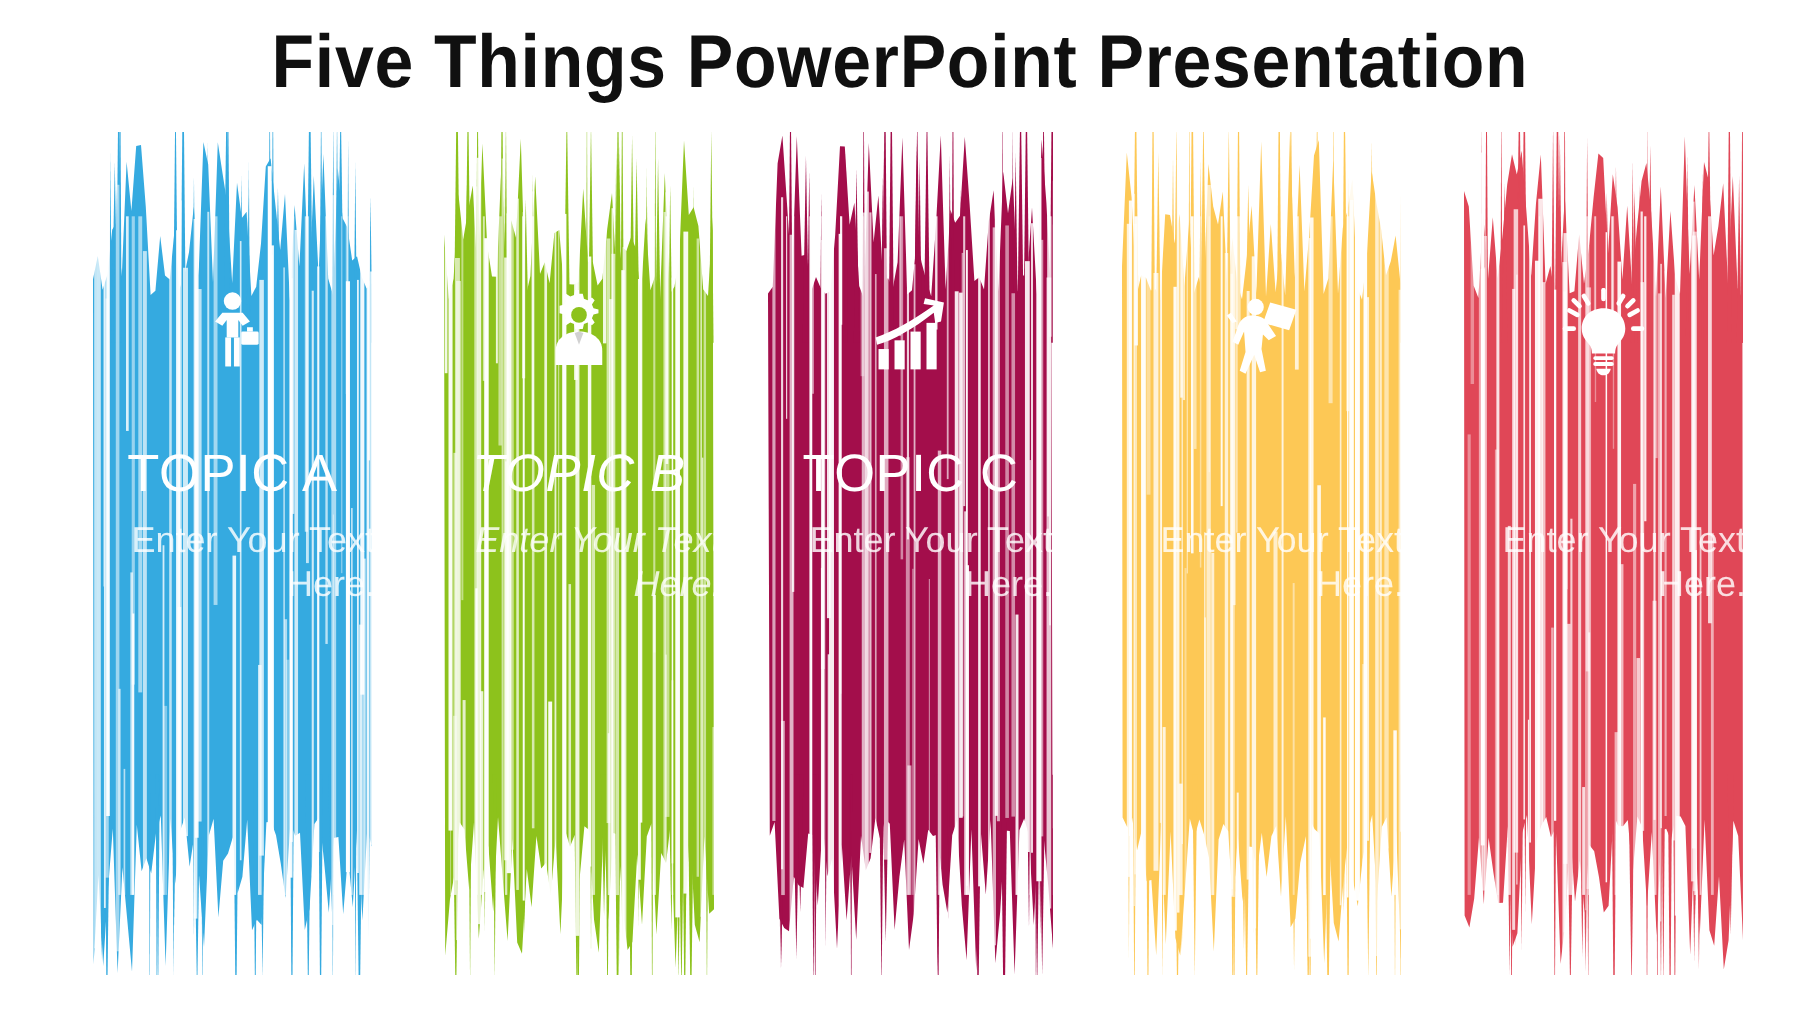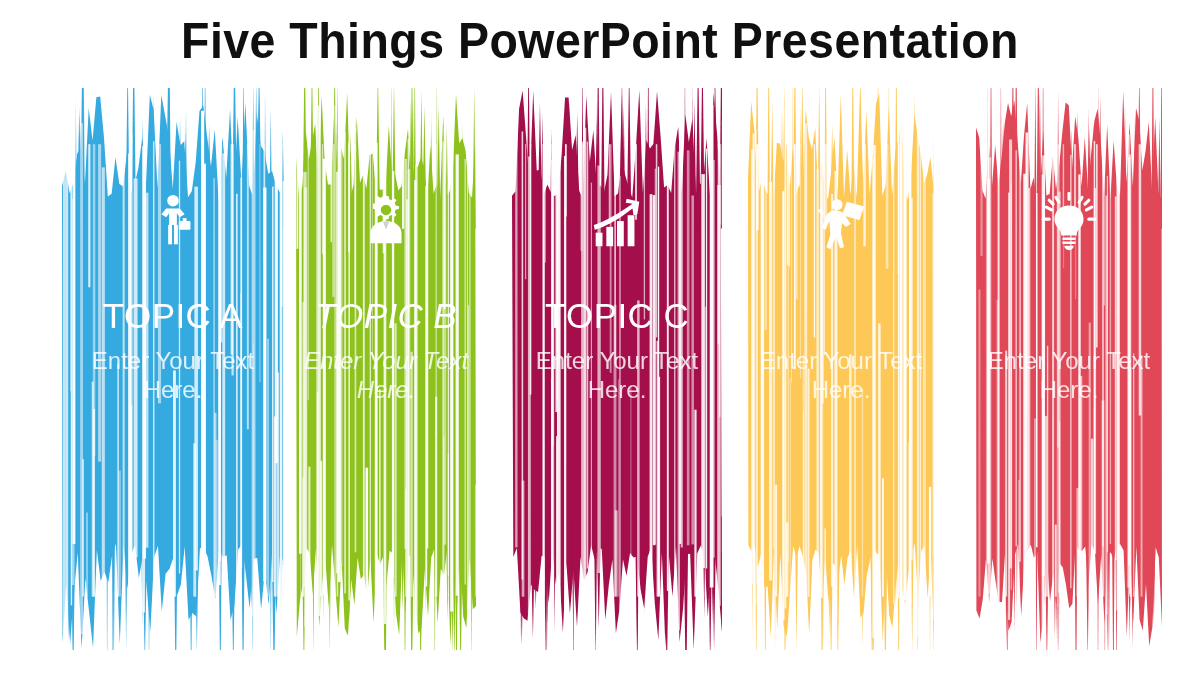--- a/index.html
+++ b/index.html
@@ -92,31 +92,31 @@
     letter-spacing: 0.4px;
     color: #ffffff;
     white-space: nowrap;
   }
   .col-body {
     position: absolute;
     left: 50%;
     transform: translateX(-50%);
     top: 258px;
     width: 190px;
-    text-align: center;
+    text-align: right;
     font-family: "Liberation Sans", sans-serif;
     font-weight: 300;
     font-size: 24px;
     line-height: 1.22;
     color: rgba(255,255,255,0.82);
   }
   
-  #col-0 { left: 62px;  width: 186px; padding-left: 36px; }
+  #col-0 { left: 62px;  width: 186px; }
   #col-1 { left: 296px; width: 180px; font-style: italic; }
-  #col-2 { left: 512px; width: 190px; padding-left: 20px; }
+  #col-2 { left: 512px; width: 190px; }
   #col-3 { left: 748px; width: 186px; }
   #col-4 { left: 976px; width: 186px; }
 </style>
 </head>
 <body>
 
 <div id="slide">
 
   <div id="slide-title">Five Things PowerPoint Presentation</div>
 

